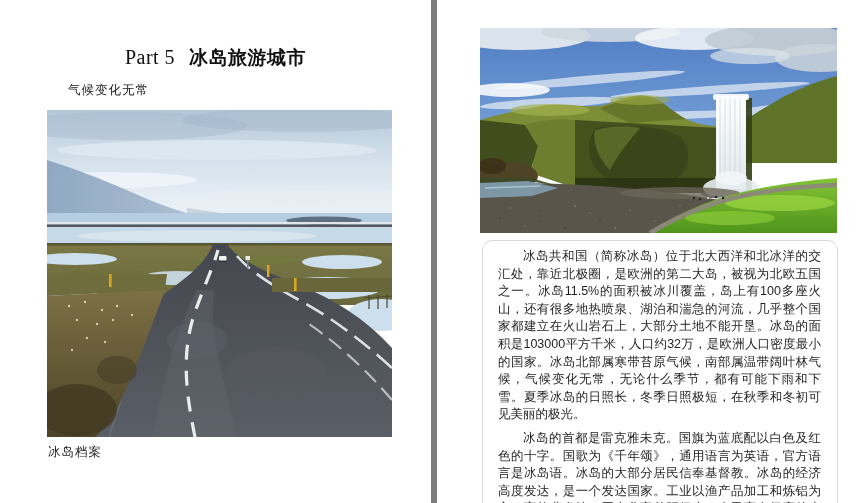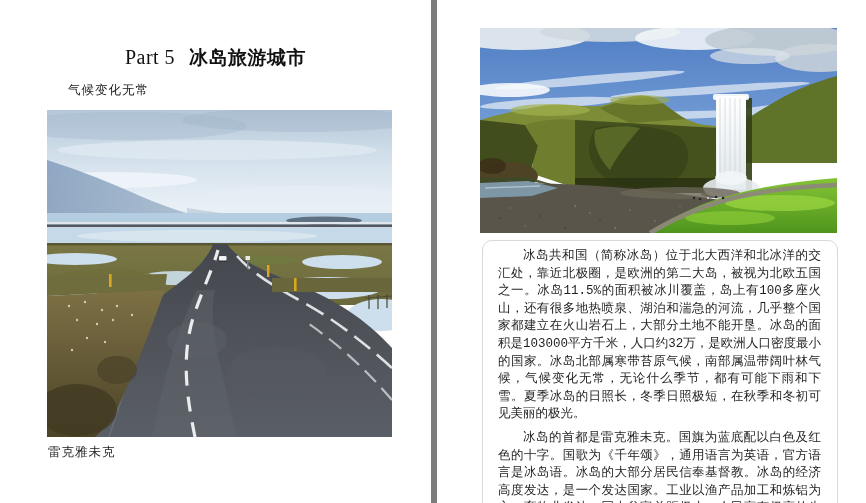--- a/index.html
+++ b/index.html
@@ -32,21 +32,21 @@
   .right-page{position:absolute;left:437px;top:0;width:429px;height:503px;}
   .photo-right{position:absolute;left:43px;top:28px;width:357px;height:205px;overflow:hidden;}
   .info-box{
     position:absolute;left:45px;top:240px;width:356px;height:300px;
     background:#fff;border:1px solid #d8d8d8;border-radius:10px;
     box-sizing:border-box;padding:7px 16px 0 15px;
   }
   .info-box p{
     margin:0;text-indent:2em;font-size:12.5px;line-height:17.6px;
     text-align:justify;color:#1f1f1f;
-    font-family:Liberation Mono, monospace;
+    font-family:Liberation Sans, sans-serif;
   }
   .info-box p + p{margin-top:6px;}
   svg{display:block;}
 </style>
 </head>
 <body>
 
 <div id="app">
 
   <div class="left-page">
@@ -150,21 +150,21 @@
         <rect x="220" y="155" width="2.4" height="12" fill="#d9a722"></rect>
         <rect x="247" y="168" width="2.6" height="13" fill="#d9a722"></rect>
 
         <rect x="200" y="148" width="1.5" height="11" fill="#7a7e84"></rect>
         <rect x="198.5" y="146" width="4.5" height="4" fill="#e8e8e8"></rect>
         <rect x="172" y="146" width="7.5" height="5" rx="1.2" fill="#f2f2f2"></rect>
         <rect x="172" y="150.5" width="7.5" height="1.5" fill="#33353a"></rect>
       </svg>
     </div>
 
-    <div class="footer-heading">雷克雅未克</div>
+    <div class="footer-heading">冰岛档案</div>
   </div>
 
   <div class="divider"></div>
 
   <div class="right-page">
 
     <div class="photo-right">
       <svg width="357" height="205" viewBox="0 0 357 205" preserveAspectRatio="none">
         <defs>
           <linearGradient id="sky2" x1="0" y1="0" x2="0" y2="1">

